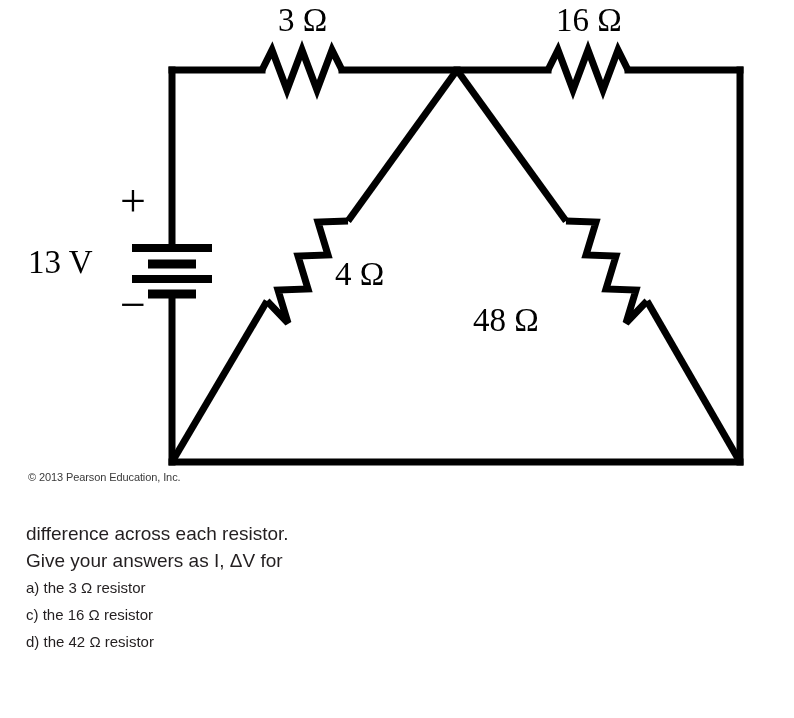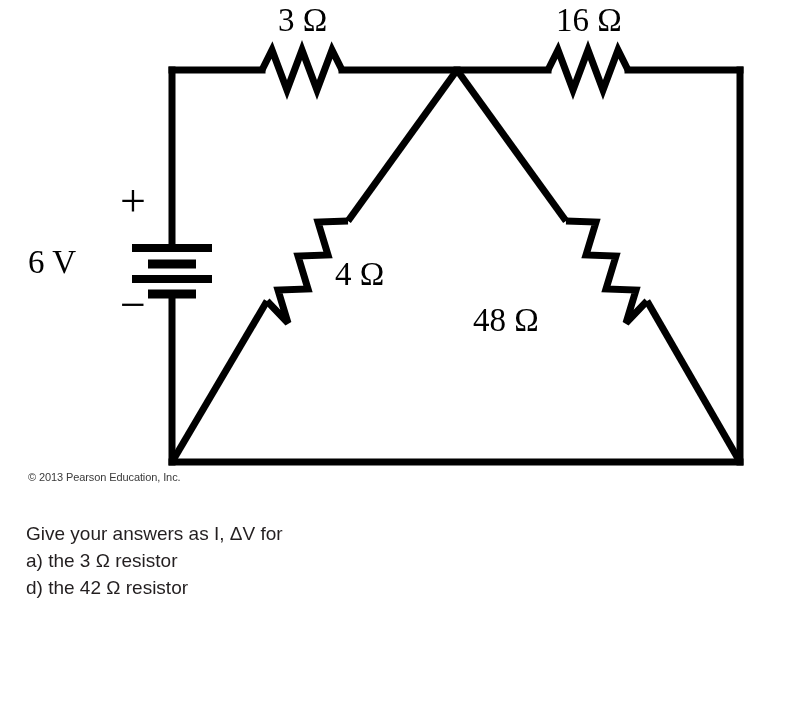--- a/index.html
+++ b/index.html
@@ -120,21 +120,21 @@
   }
   #prompt-lines .qline { }
   #answer-list {
     list-style: none;
     margin: 0;
     padding: 0;
   }
   #answer-list li {
     display: block;
     white-space: nowrap;
-    font-size: 19px;
+    font-size: 15px;
     line-height: 27px;
   }
 </style>
 </head>
 <body>
 
 <div id="page">
 
   <div id="figure">
 
@@ -191,36 +191,38 @@
     </svg>
 
     <div class="sym-label" id="label-3ohm">3 Ω</div>
 
     <div class="sym-label" id="label-16ohm">16 Ω</div>
 
     <div class="sym-label" id="label-4ohm">4 Ω</div>
 
     <div class="sym-label" id="label-48ohm">48 Ω</div>
 
-    <div class="sym-label" id="label-12v">6 V</div>
+    <div class="sym-label" id="label-12v">13 V</div>
 
     <div class="batt-sign" id="batt-plus">+</div>
 
     <div class="batt-sign" id="batt-minus">−</div>
 
     <div id="copyright">© 2013 Pearson Education, Inc.</div>
 
   </div>
 
   <div id="question">
 
     <div id="prompt-lines">
+      <span class="qline">difference across each resistor.</span>
       <span class="qline">Give your answers as I, ΔV for</span>
     </div>
 
     <ul id="answer-list">
       <li>a) the 3 Ω resistor</li>
+      <li>c) the 16 Ω resistor</li>
       <li>d) the 42 Ω resistor</li>
     </ul>
 
   </div>
 
 </div>
 
 </body></html>

